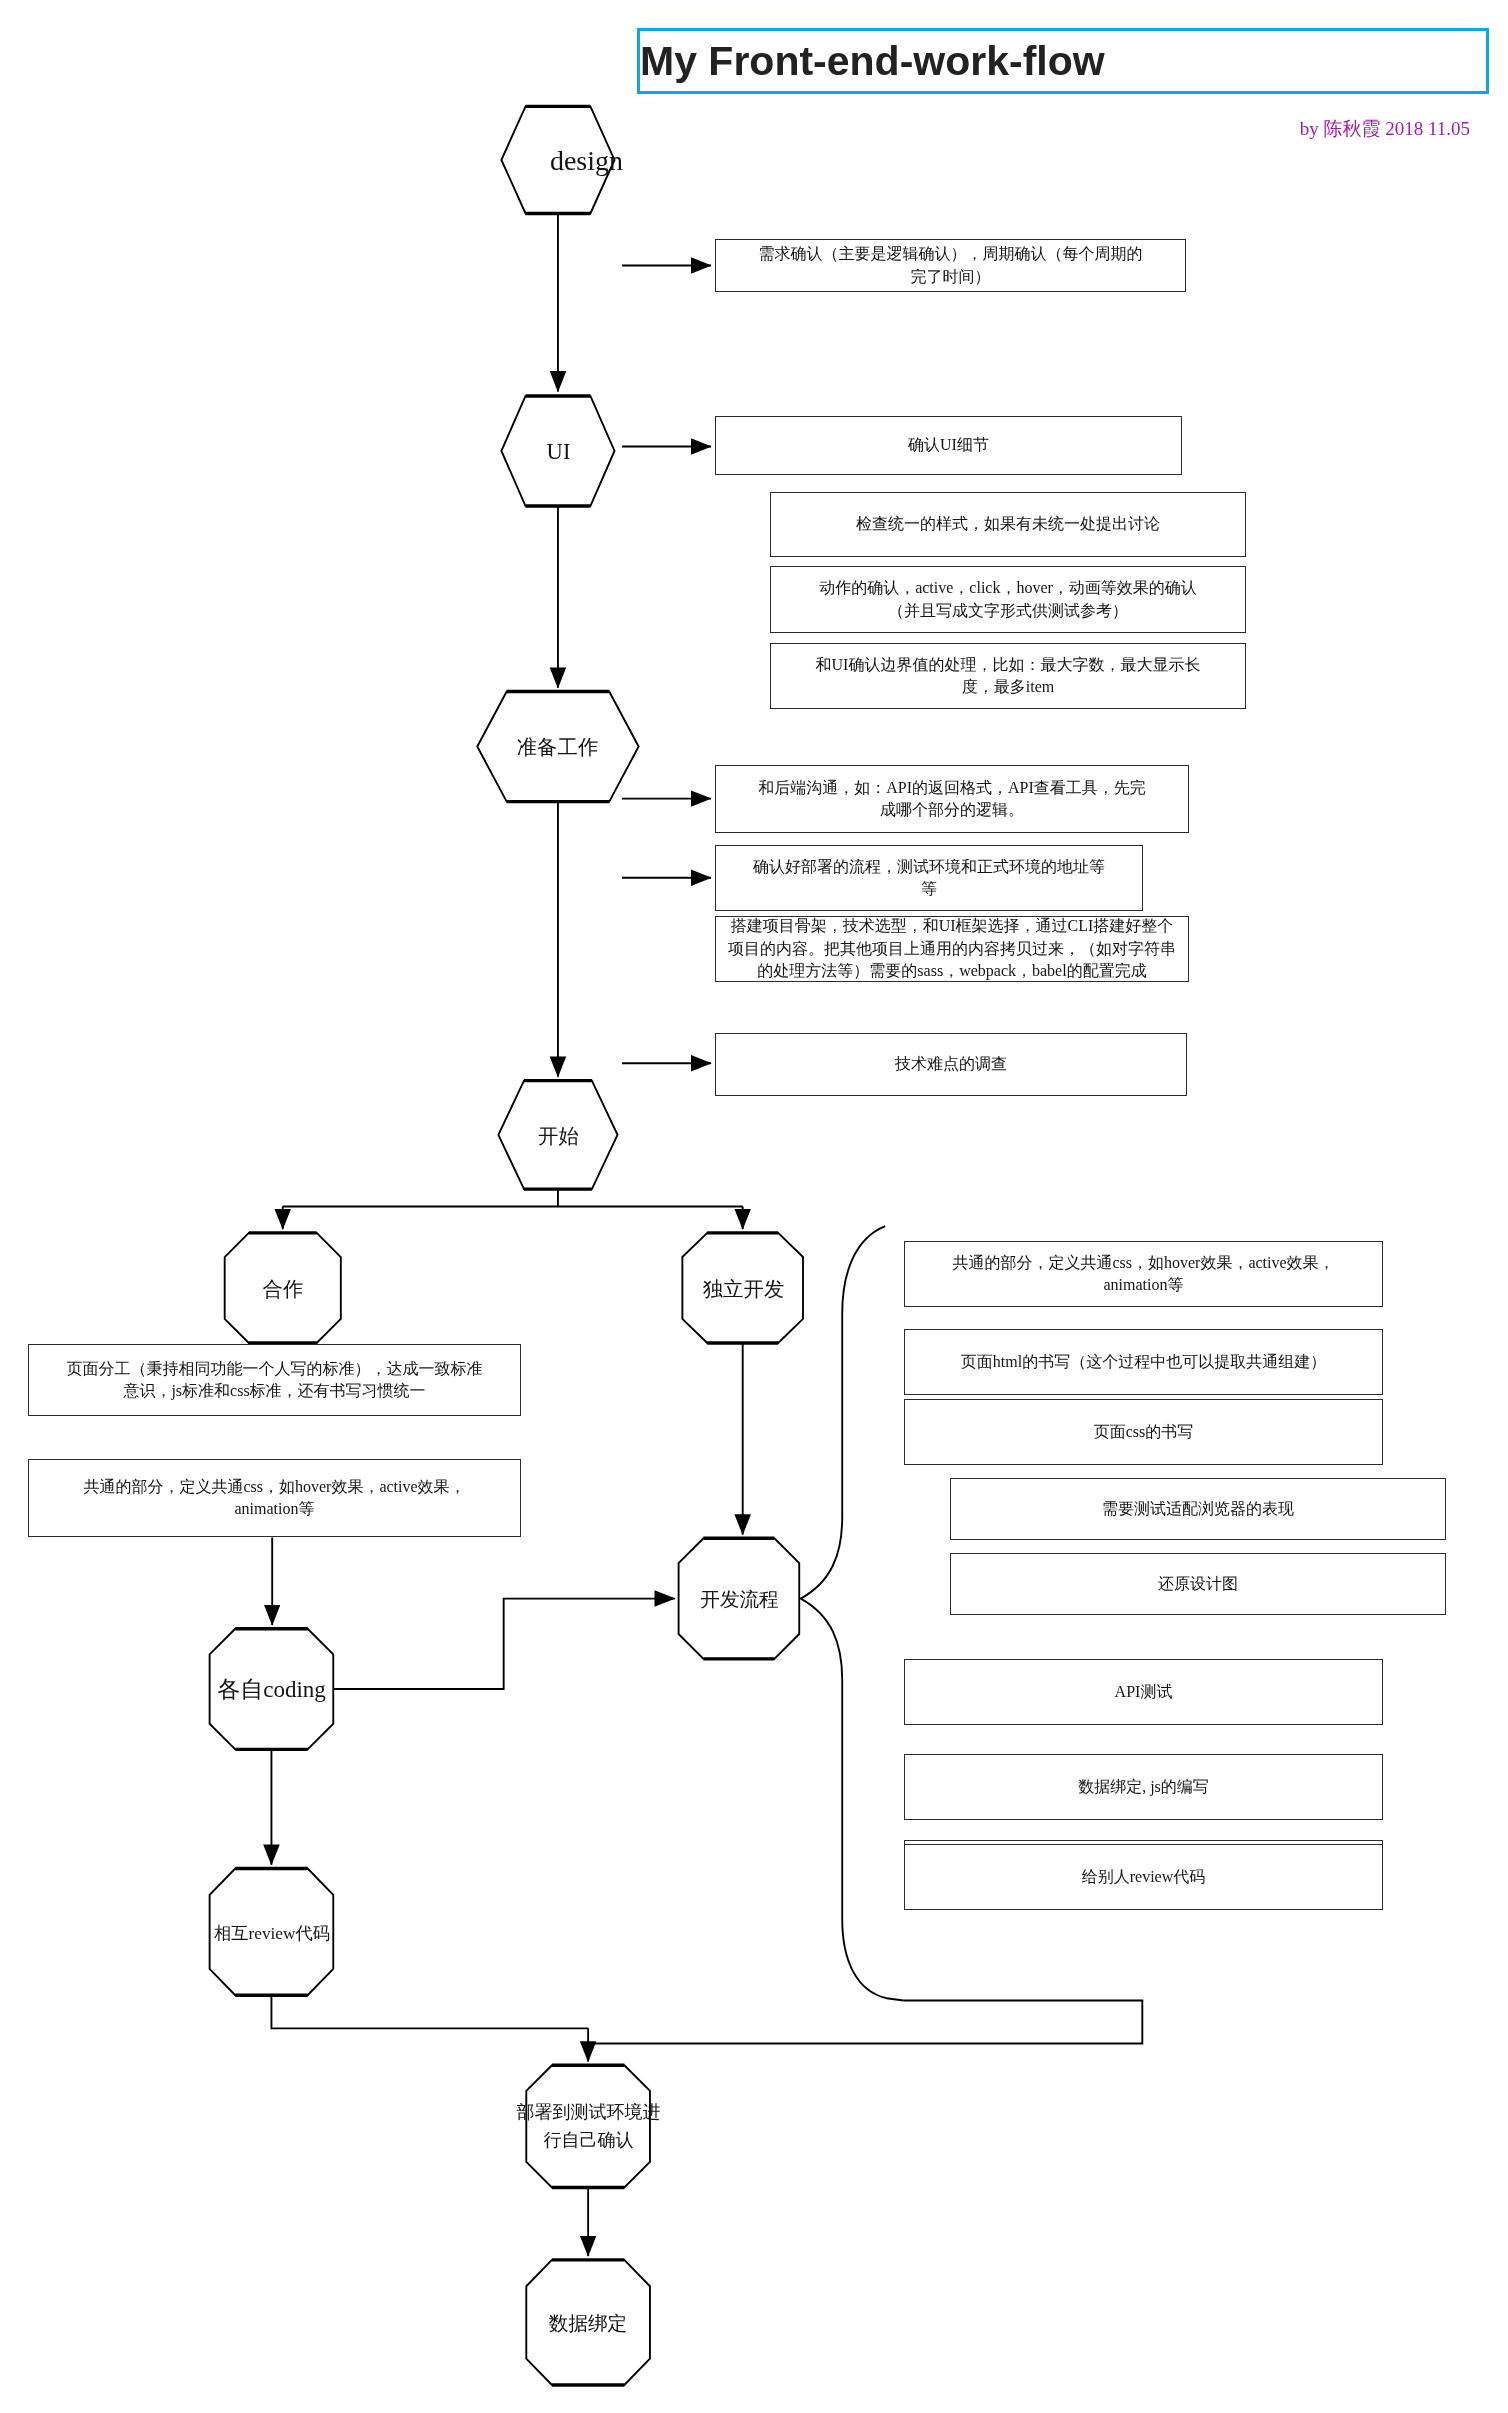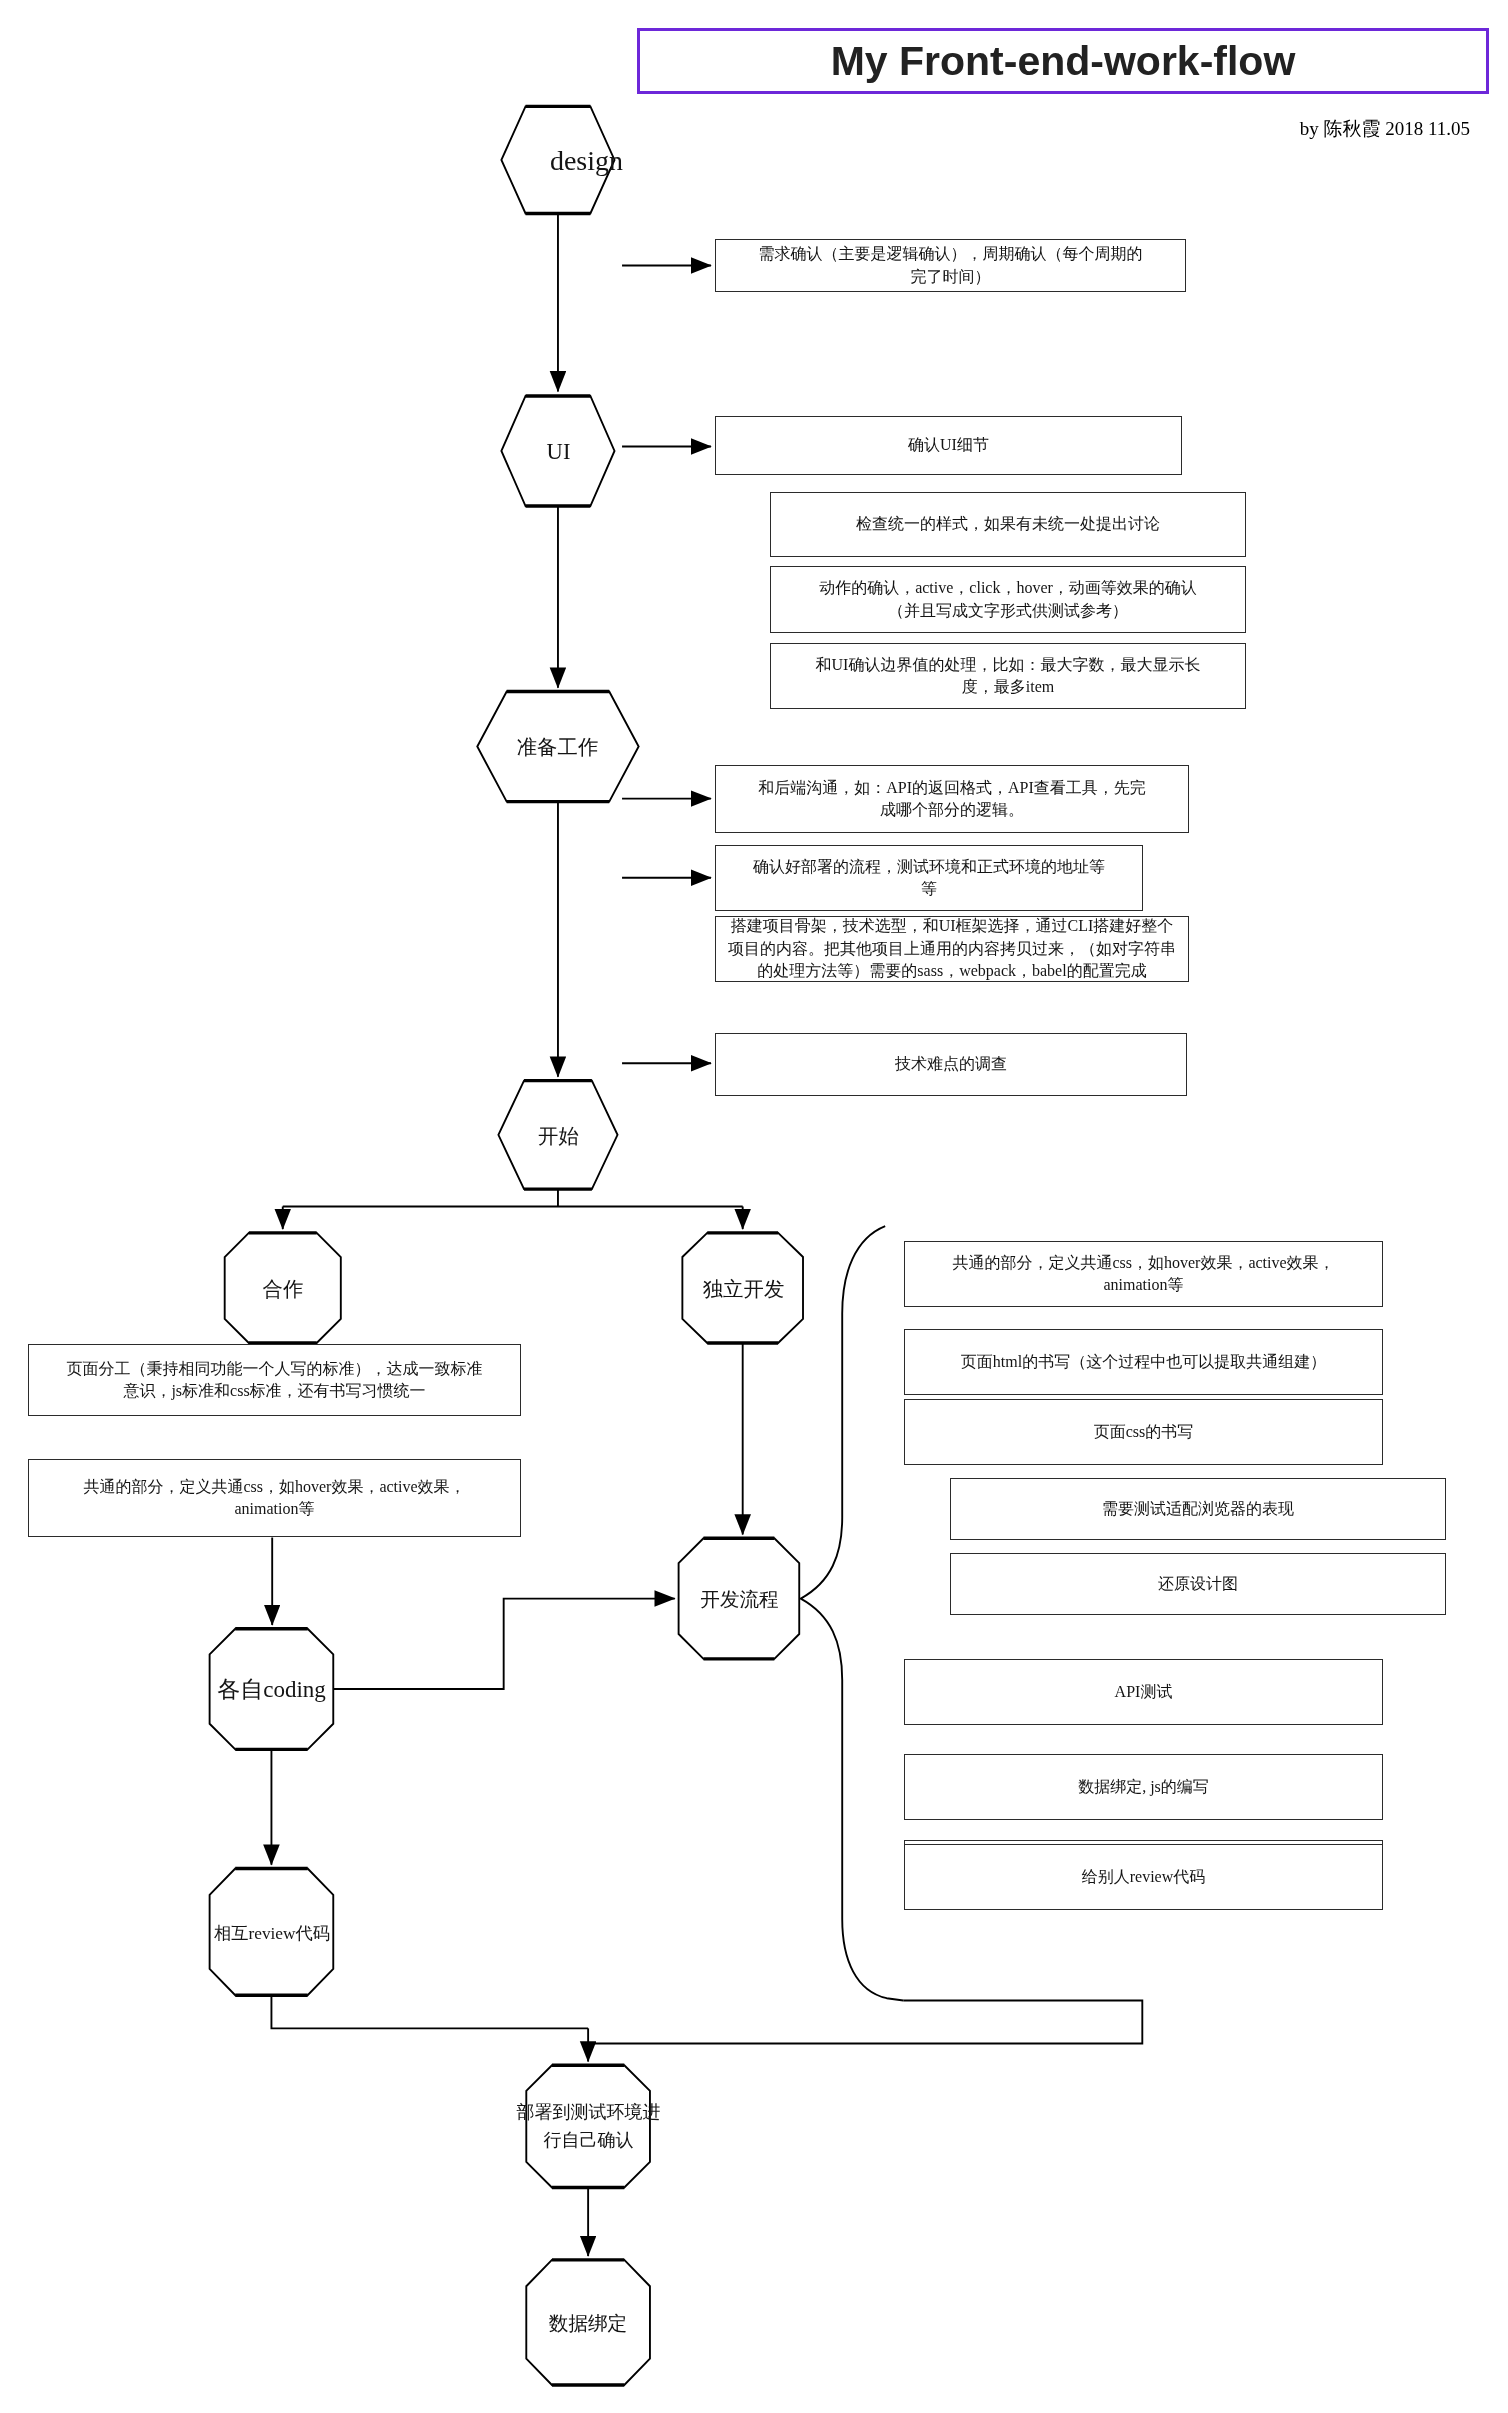--- a/index.html
+++ b/index.html
@@ -6,23 +6,23 @@
   body{width:1508px;height:2413px;position:relative;overflow:hidden;
        font-family:"Liberation Serif","DejaVu Serif",serif;color:#141414;}
   #wires{position:absolute;left:0;top:0;}
   .box{position:absolute;border:1.2px solid #2b2b2b;background:#fff;box-sizing:border-box;
        display:flex;align-items:center;justify-content:center;text-align:center;
        font-size:16px;line-height:1.4;padding:3px 36px;}
   .lbl{position:absolute;display:flex;align-items:center;justify-content:center;
        text-align:center;font-size:20.4px;}
   .nowrap{white-space:nowrap;}
   #title-box{position:absolute;left:637px;top:28px;width:852px;height:66px;box-sizing:border-box;
-       border:3px solid #6d28d9;background:#fff;display:flex;align-items:center;justify-content:center;
+       border:3px solid #0ea5e9;background:#fff;display:flex;align-items:center;justify-content:flex-start;
        font-family:"Liberation Sans","DejaVu Sans",sans-serif;font-weight:bold;font-size:41px;color:#222;}
-  #byline{position:absolute;left:1116px;top:116px;width:354px;text-align:right;font-size:19px;color:#000000;}
+  #byline{position:absolute;left:1116px;top:116px;width:354px;text-align:right;font-size:19px;color:#a21caf;}
 </style>
 </head>
 <body>
 
 <svg id="wires" width="1508" height="2413" viewBox="0 0 2000 3200">
   <defs>
     <marker id="ah" markerUnits="userSpaceOnUse" markerWidth="30" markerHeight="24" refX="27" refY="11" orient="auto">
       <path d="M0,0 L28,11 L0,22 Z" fill="#000"></path>
     </marker>
   </defs>

